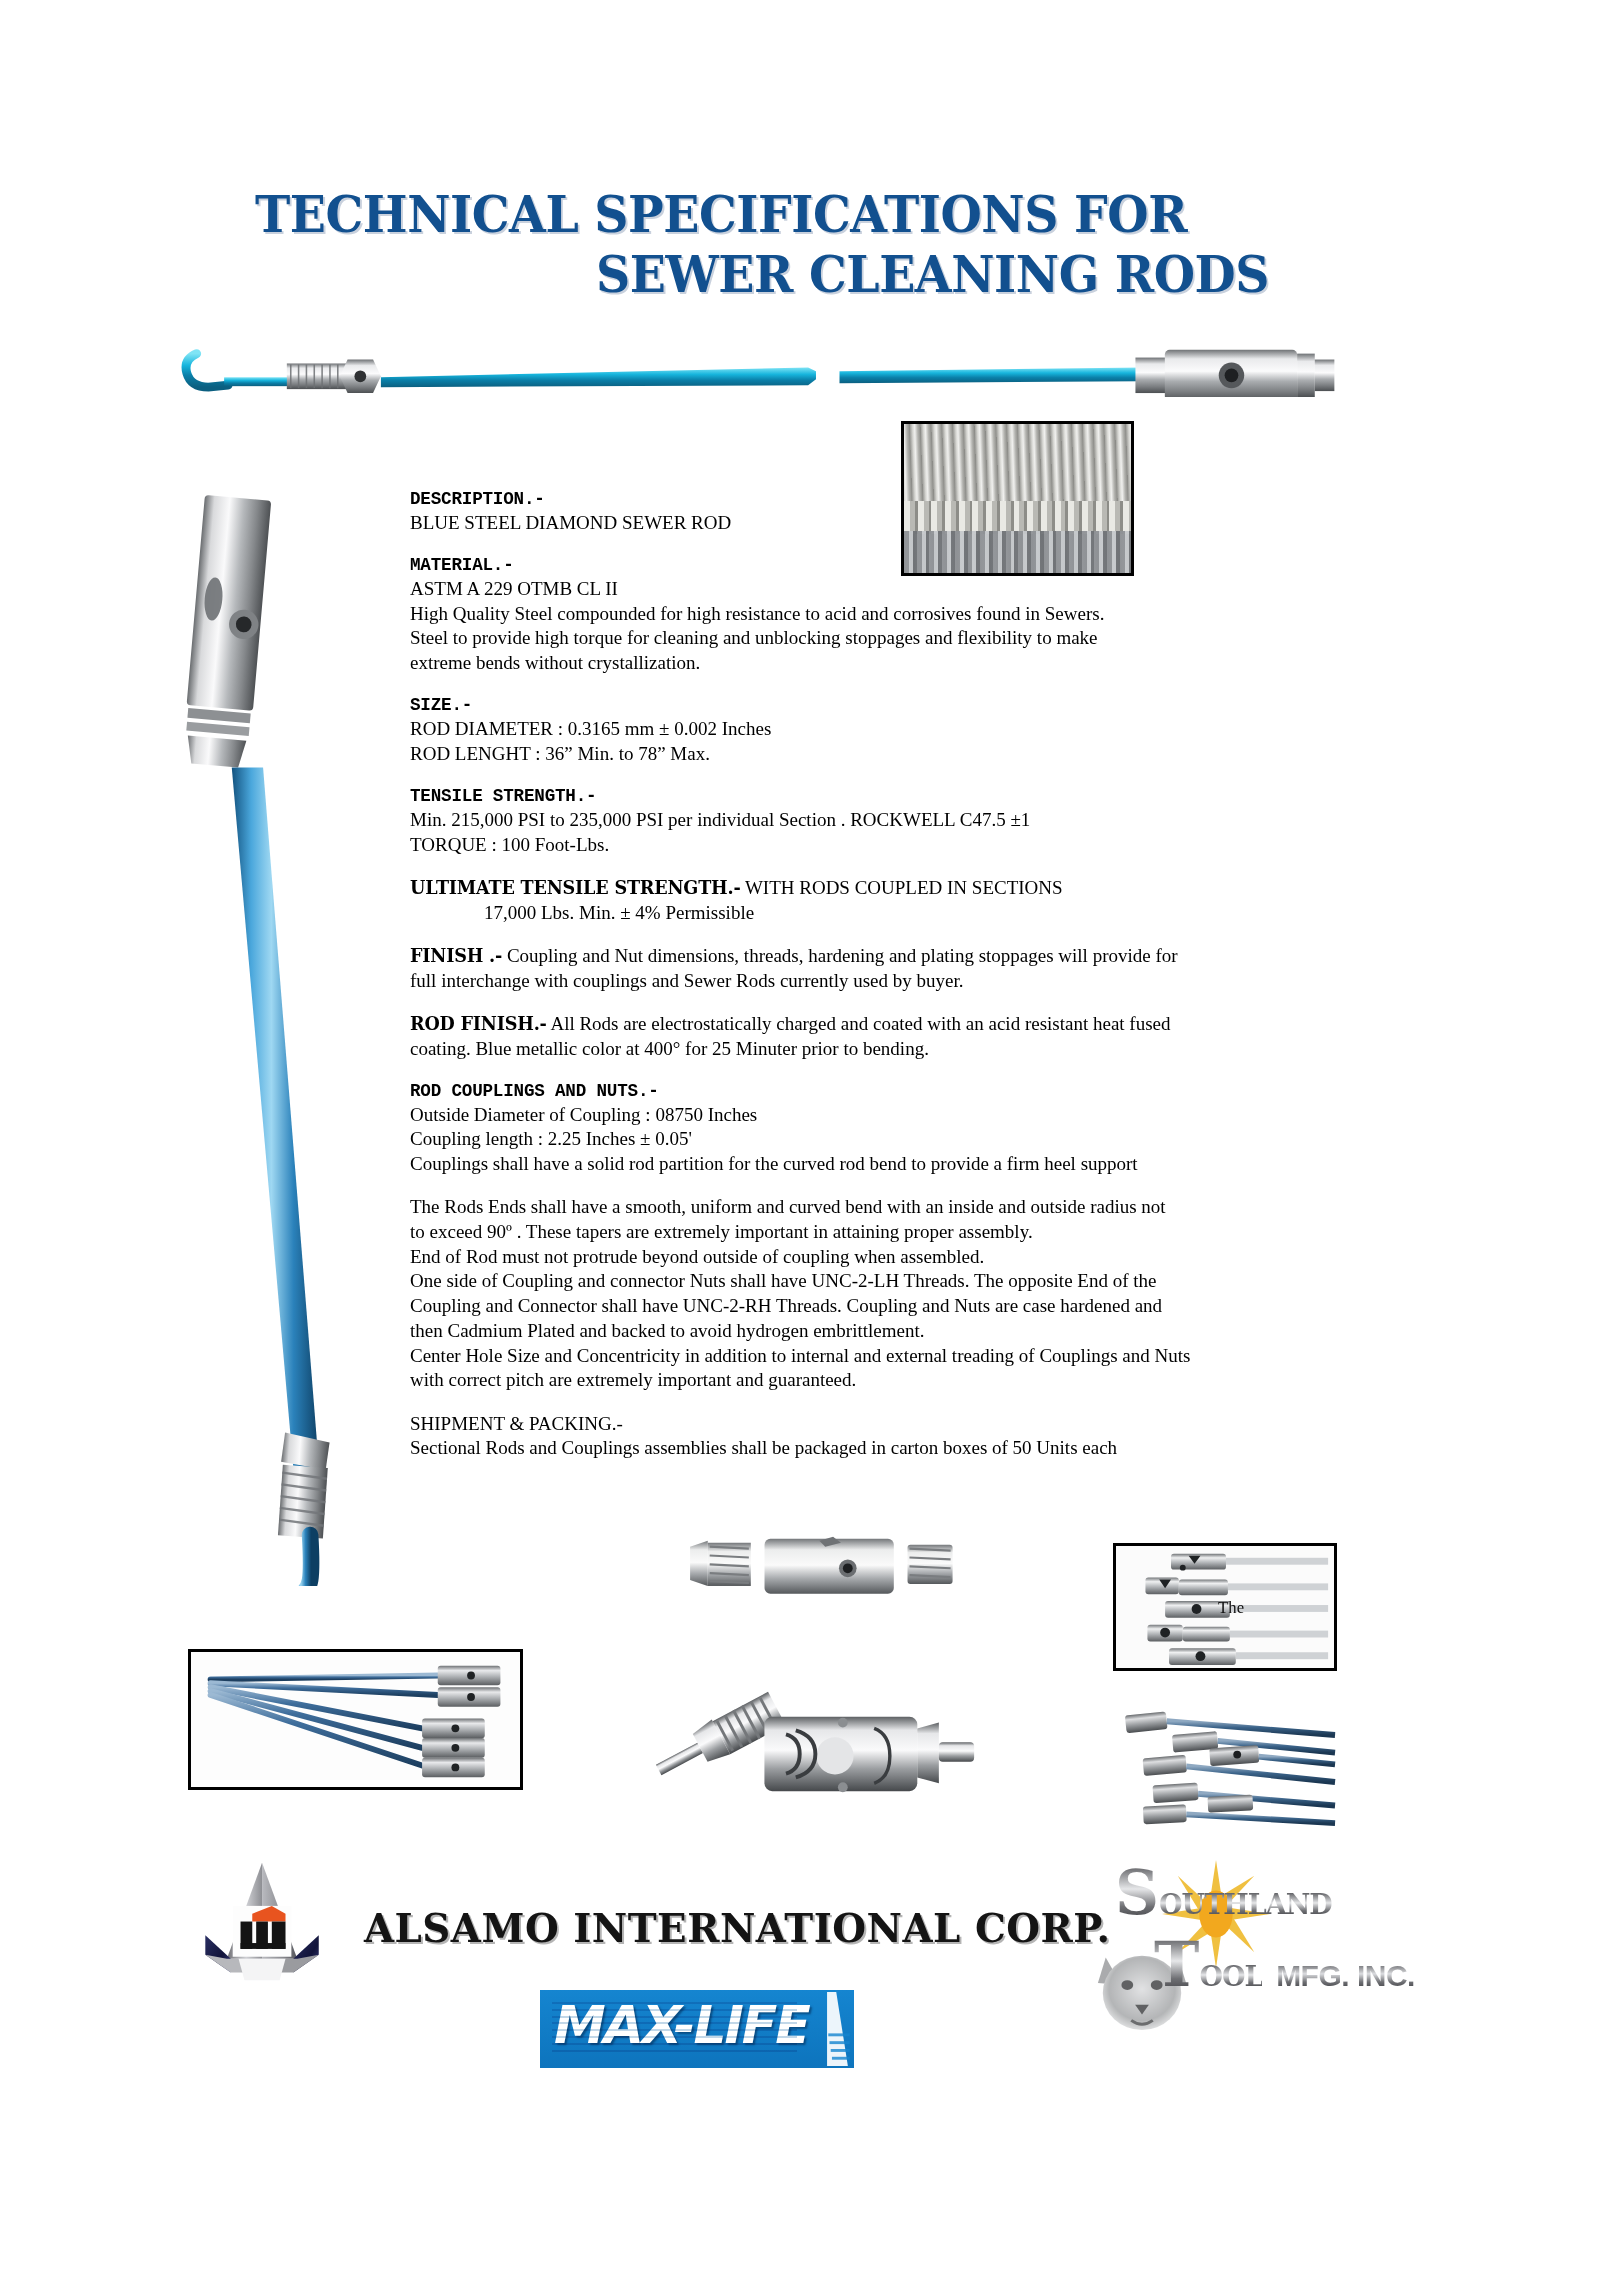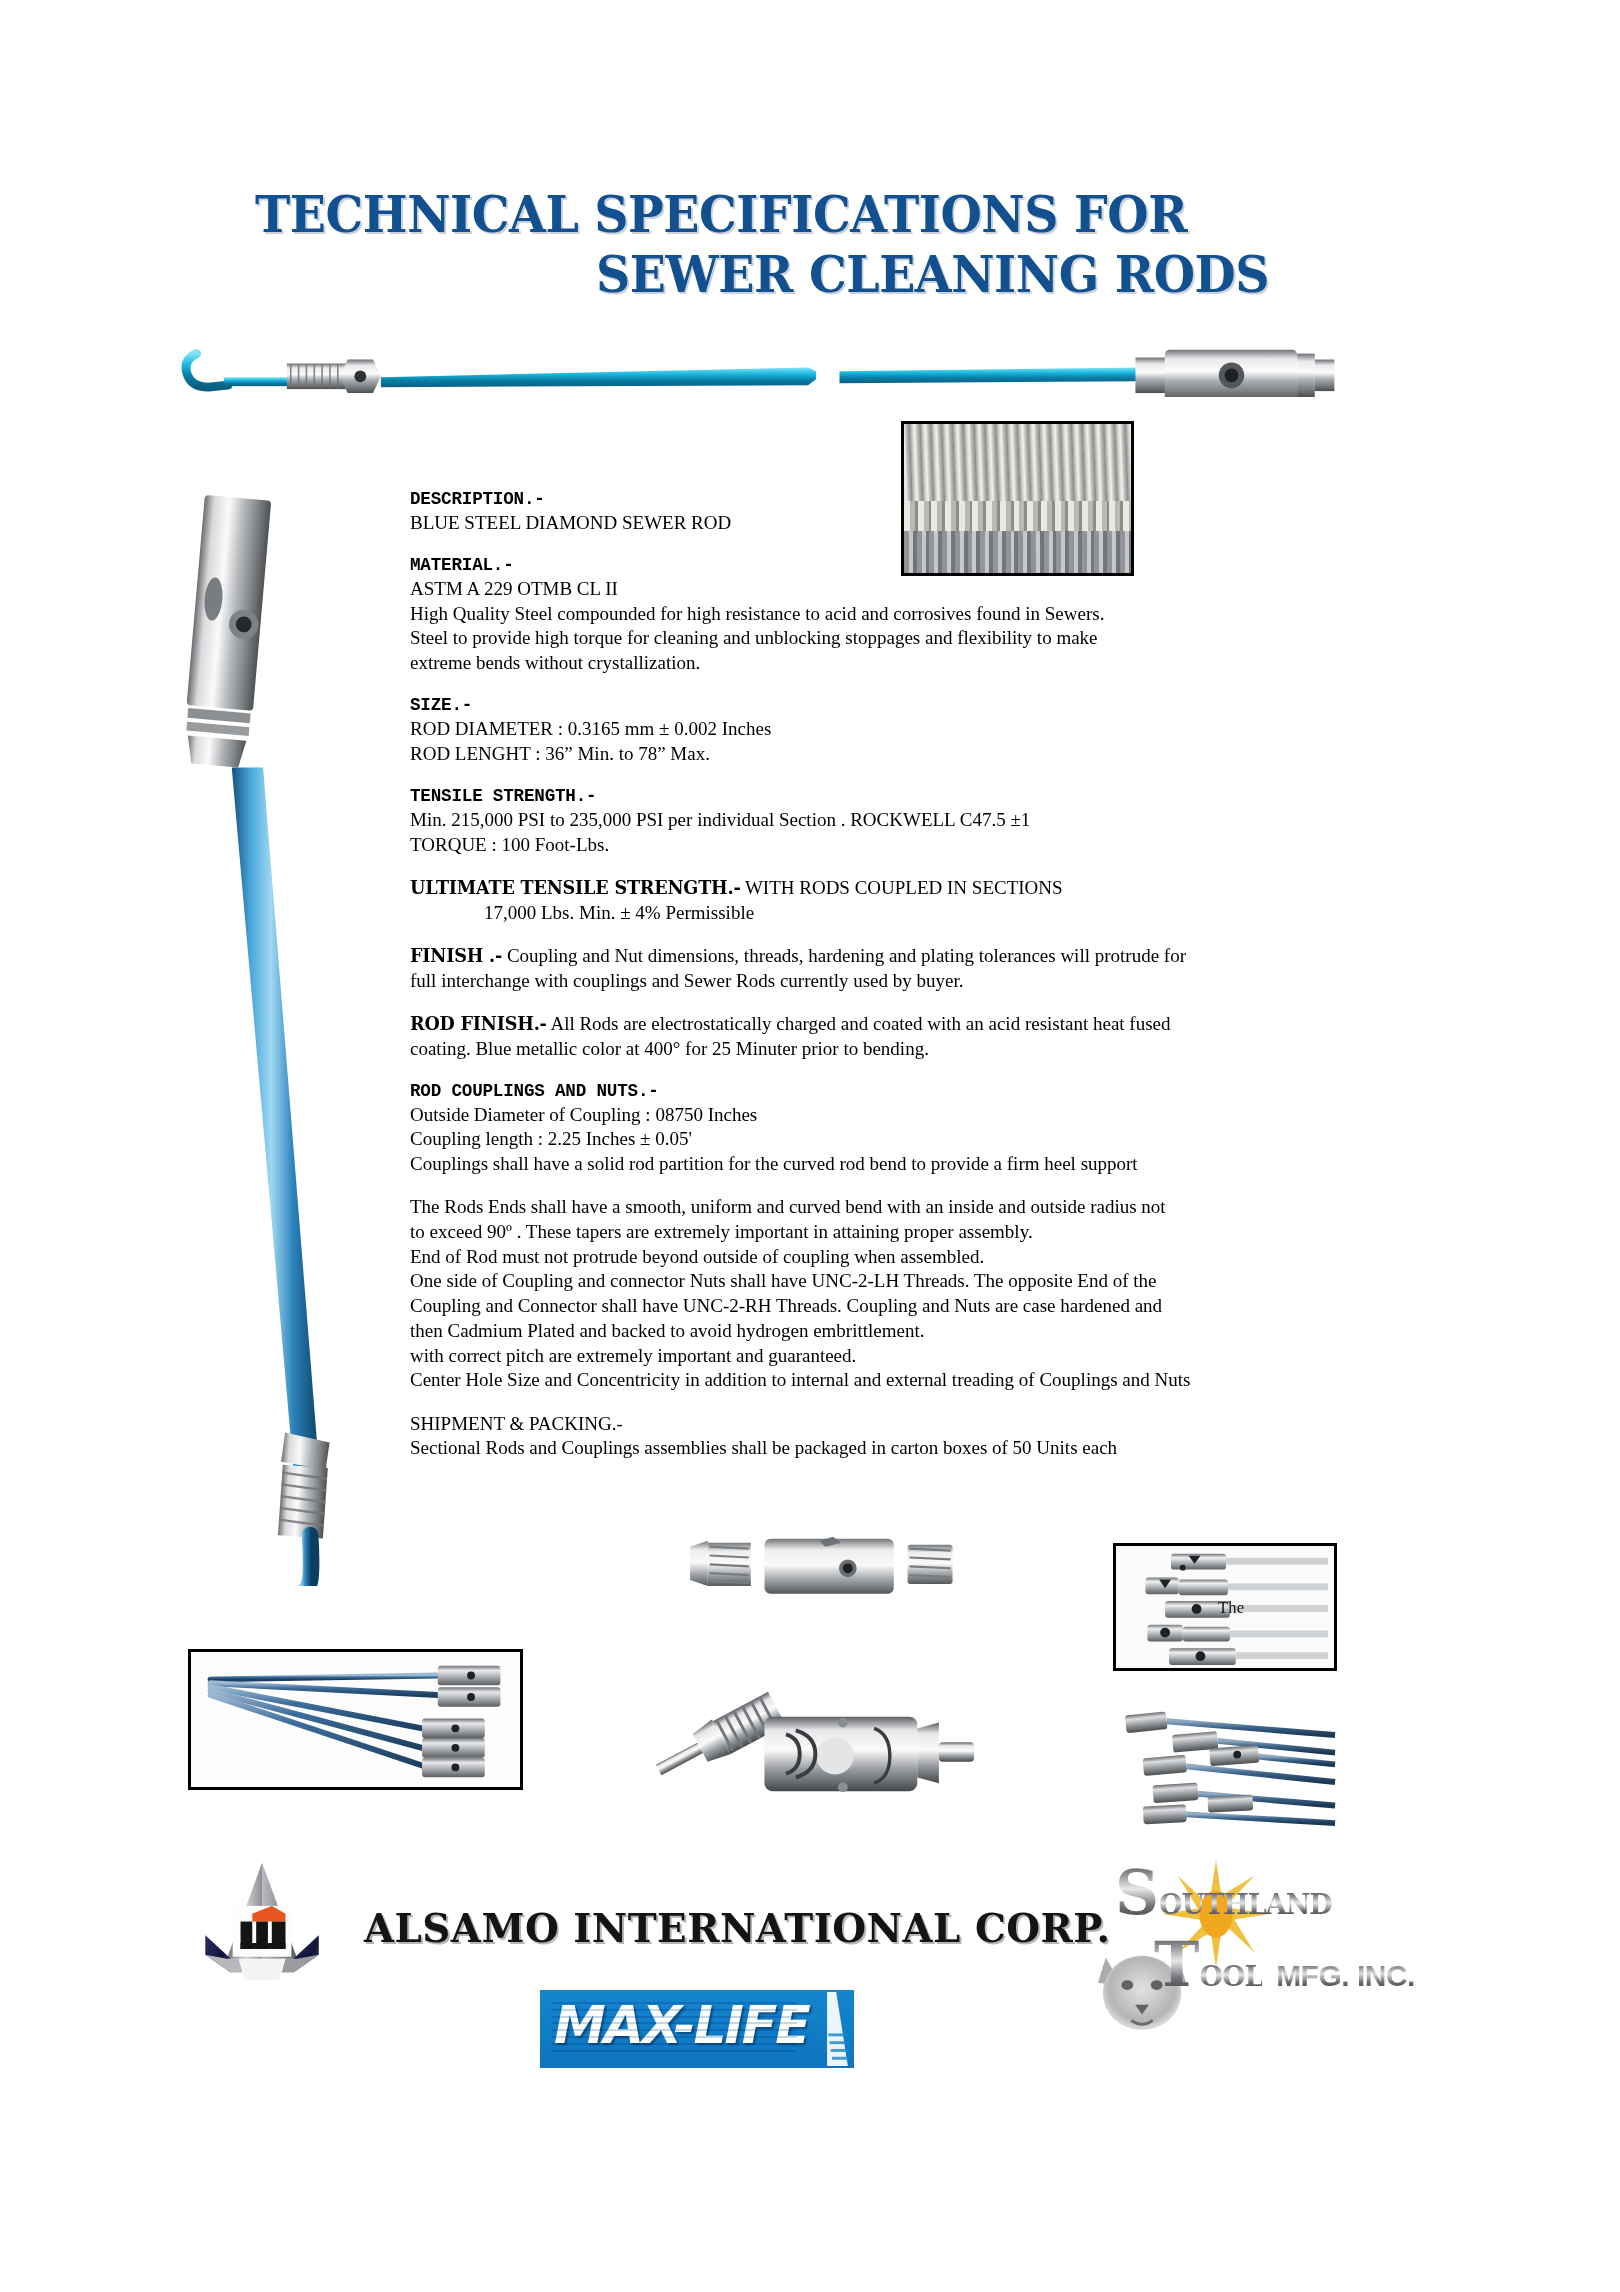--- a/index.html
+++ b/index.html
@@ -262,21 +262,21 @@
       <p class="para">
         <span class="hd-inline">ULTIMATE TENSILE STRENGTH.-</span><span> WITH RODS COUPLED IN SECTIONS</span>
       </p>
       <p class="para indent">17,000 Lbs. Min.  ± 4% Permissible</p>
     </div>
 
     <div class="blank"></div>
 
     <div>
       <p class="para">
-        <span class="hd-inline">FINISH .-</span><span> Coupling and Nut dimensions, threads, hardening and plating tolerances will protrude for</span>
+        <span class="hd-inline">FINISH .-</span><span> Coupling and Nut dimensions, threads, hardening and plating stoppages will provide for</span>
       </p>
       <p class="para">full interchange with couplings and Sewer Rods currently used by buyer.</p>
     </div>
 
     <div class="blank"></div>
 
     <div>
       <p class="para">
         <span class="hd-inline">ROD FINISH.-</span><span> All Rods are electrostatically charged and coated with an acid resistant heat fused</span>
       </p>
@@ -294,22 +294,22 @@
 
     <div class="blank"></div>
 
     <div>
       <p class="para">The Rods Ends shall have a smooth, uniform and curved bend with an inside and outside radius not</p>
       <p class="para">to exceed 90º .  These tapers are extremely important in attaining proper assembly.</p>
       <p class="para">End of Rod must not protrude beyond outside of coupling when assembled.</p>
       <p class="para">One side of Coupling and connector Nuts shall have UNC-2-LH Threads.  The opposite End of the</p>
       <p class="para">Coupling and Connector shall have UNC-2-RH Threads.   Coupling and Nuts are case hardened and</p>
       <p class="para">then Cadmium Plated and backed to avoid hydrogen embrittlement.</p>
+      <p class="para">Center Hole Size and Concentricity in addition to internal and external treading of Couplings and Nuts</p>
       <p class="para">with correct pitch are extremely important and guaranteed.</p>
-      <p class="para">Center Hole Size and Concentricity in addition to internal and external treading of Couplings and Nuts</p>
     </div>
 
     <div class="blank"></div>
 
     <div>
       <p class="para">SHIPMENT &amp; PACKING.-</p>
       <p class="para">Sectional Rods and Couplings assemblies shall be packaged in carton boxes of 50 Units each</p>
     </div>
 
   </div>

